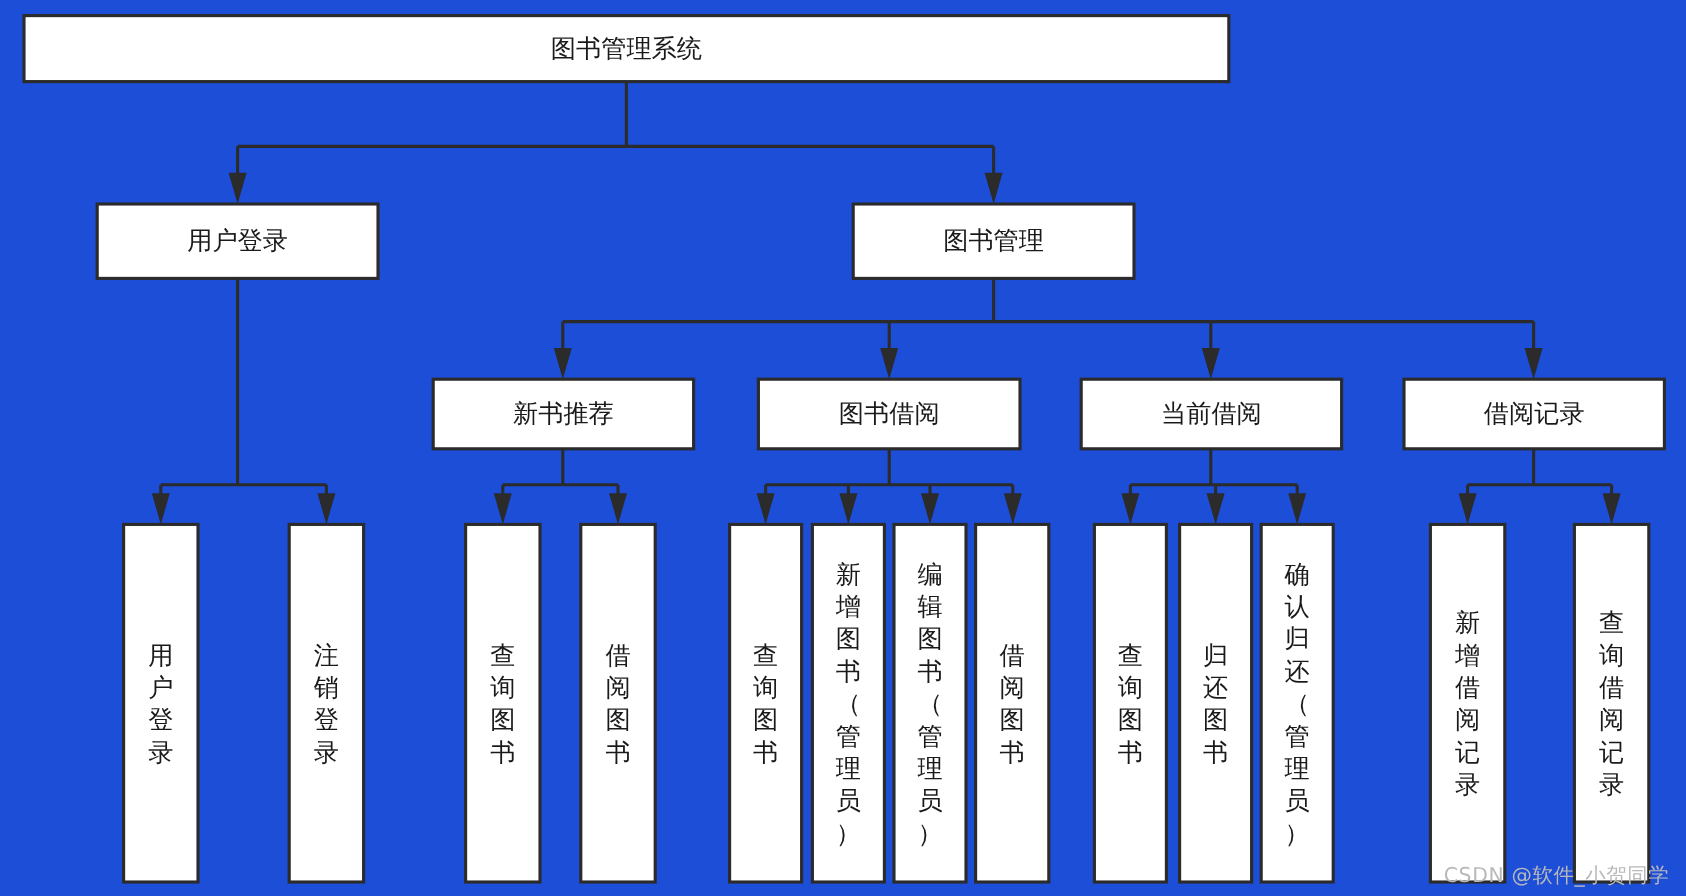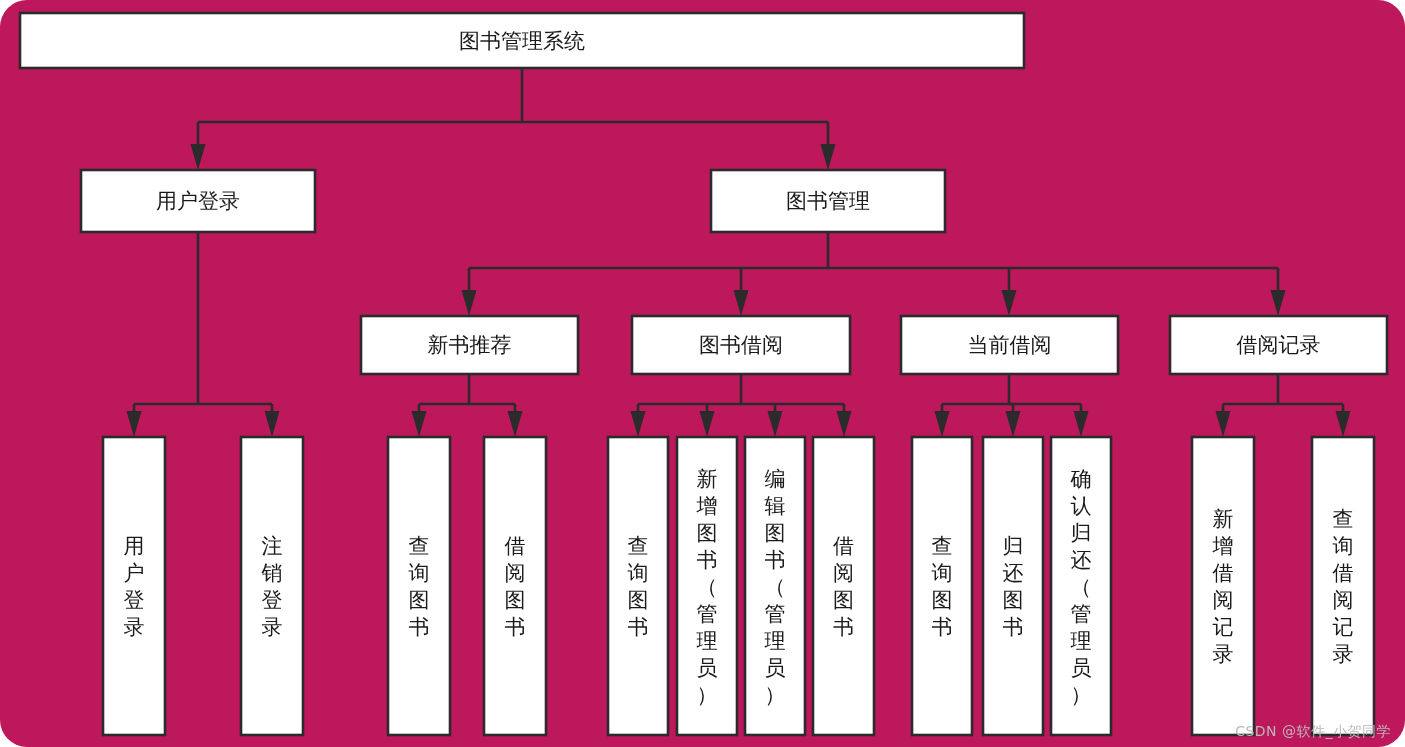--- a/index.html
+++ b/index.html
@@ -7,23 +7,22 @@
     padding: 0;
     background: #ffffff;
   }
   body {
     font-family: "DejaVu Sans", "Liberation Sans", sans-serif;
   }
   #diagram-root {
     position: relative;
     width: 1405px;
     height: 747px;
-    background: #be185d;
+    background: #1d4ed8;
     overflow: hidden;
-    border-radius: 27px;
   }
   svg.canvas {
     position: absolute;
     left: 0;
     top: 0;
     width: 1405px;
     height: 747px;
   }
   .node-box {
     fill: #ffffff;
@@ -51,21 +50,21 @@
     font-family: "DejaVu Sans", "Liberation Sans", sans-serif;
     font-size: 21px;
     fill: #1a1a1a;
     text-anchor: middle;
   }
   .watermark {
     position: absolute;
     right: 14px;
     bottom: 6px;
     font-family: "DejaVu Sans", "Liberation Sans", sans-serif;
-    font-size: 14px;
+    font-size: 17px;
     color: #b9b9b9;
     letter-spacing: 0.5px;
     white-space: nowrap;
     pointer-events: none;
   }
 </style>
 </head>
 <body>
 
 <div id="diagram-root">

